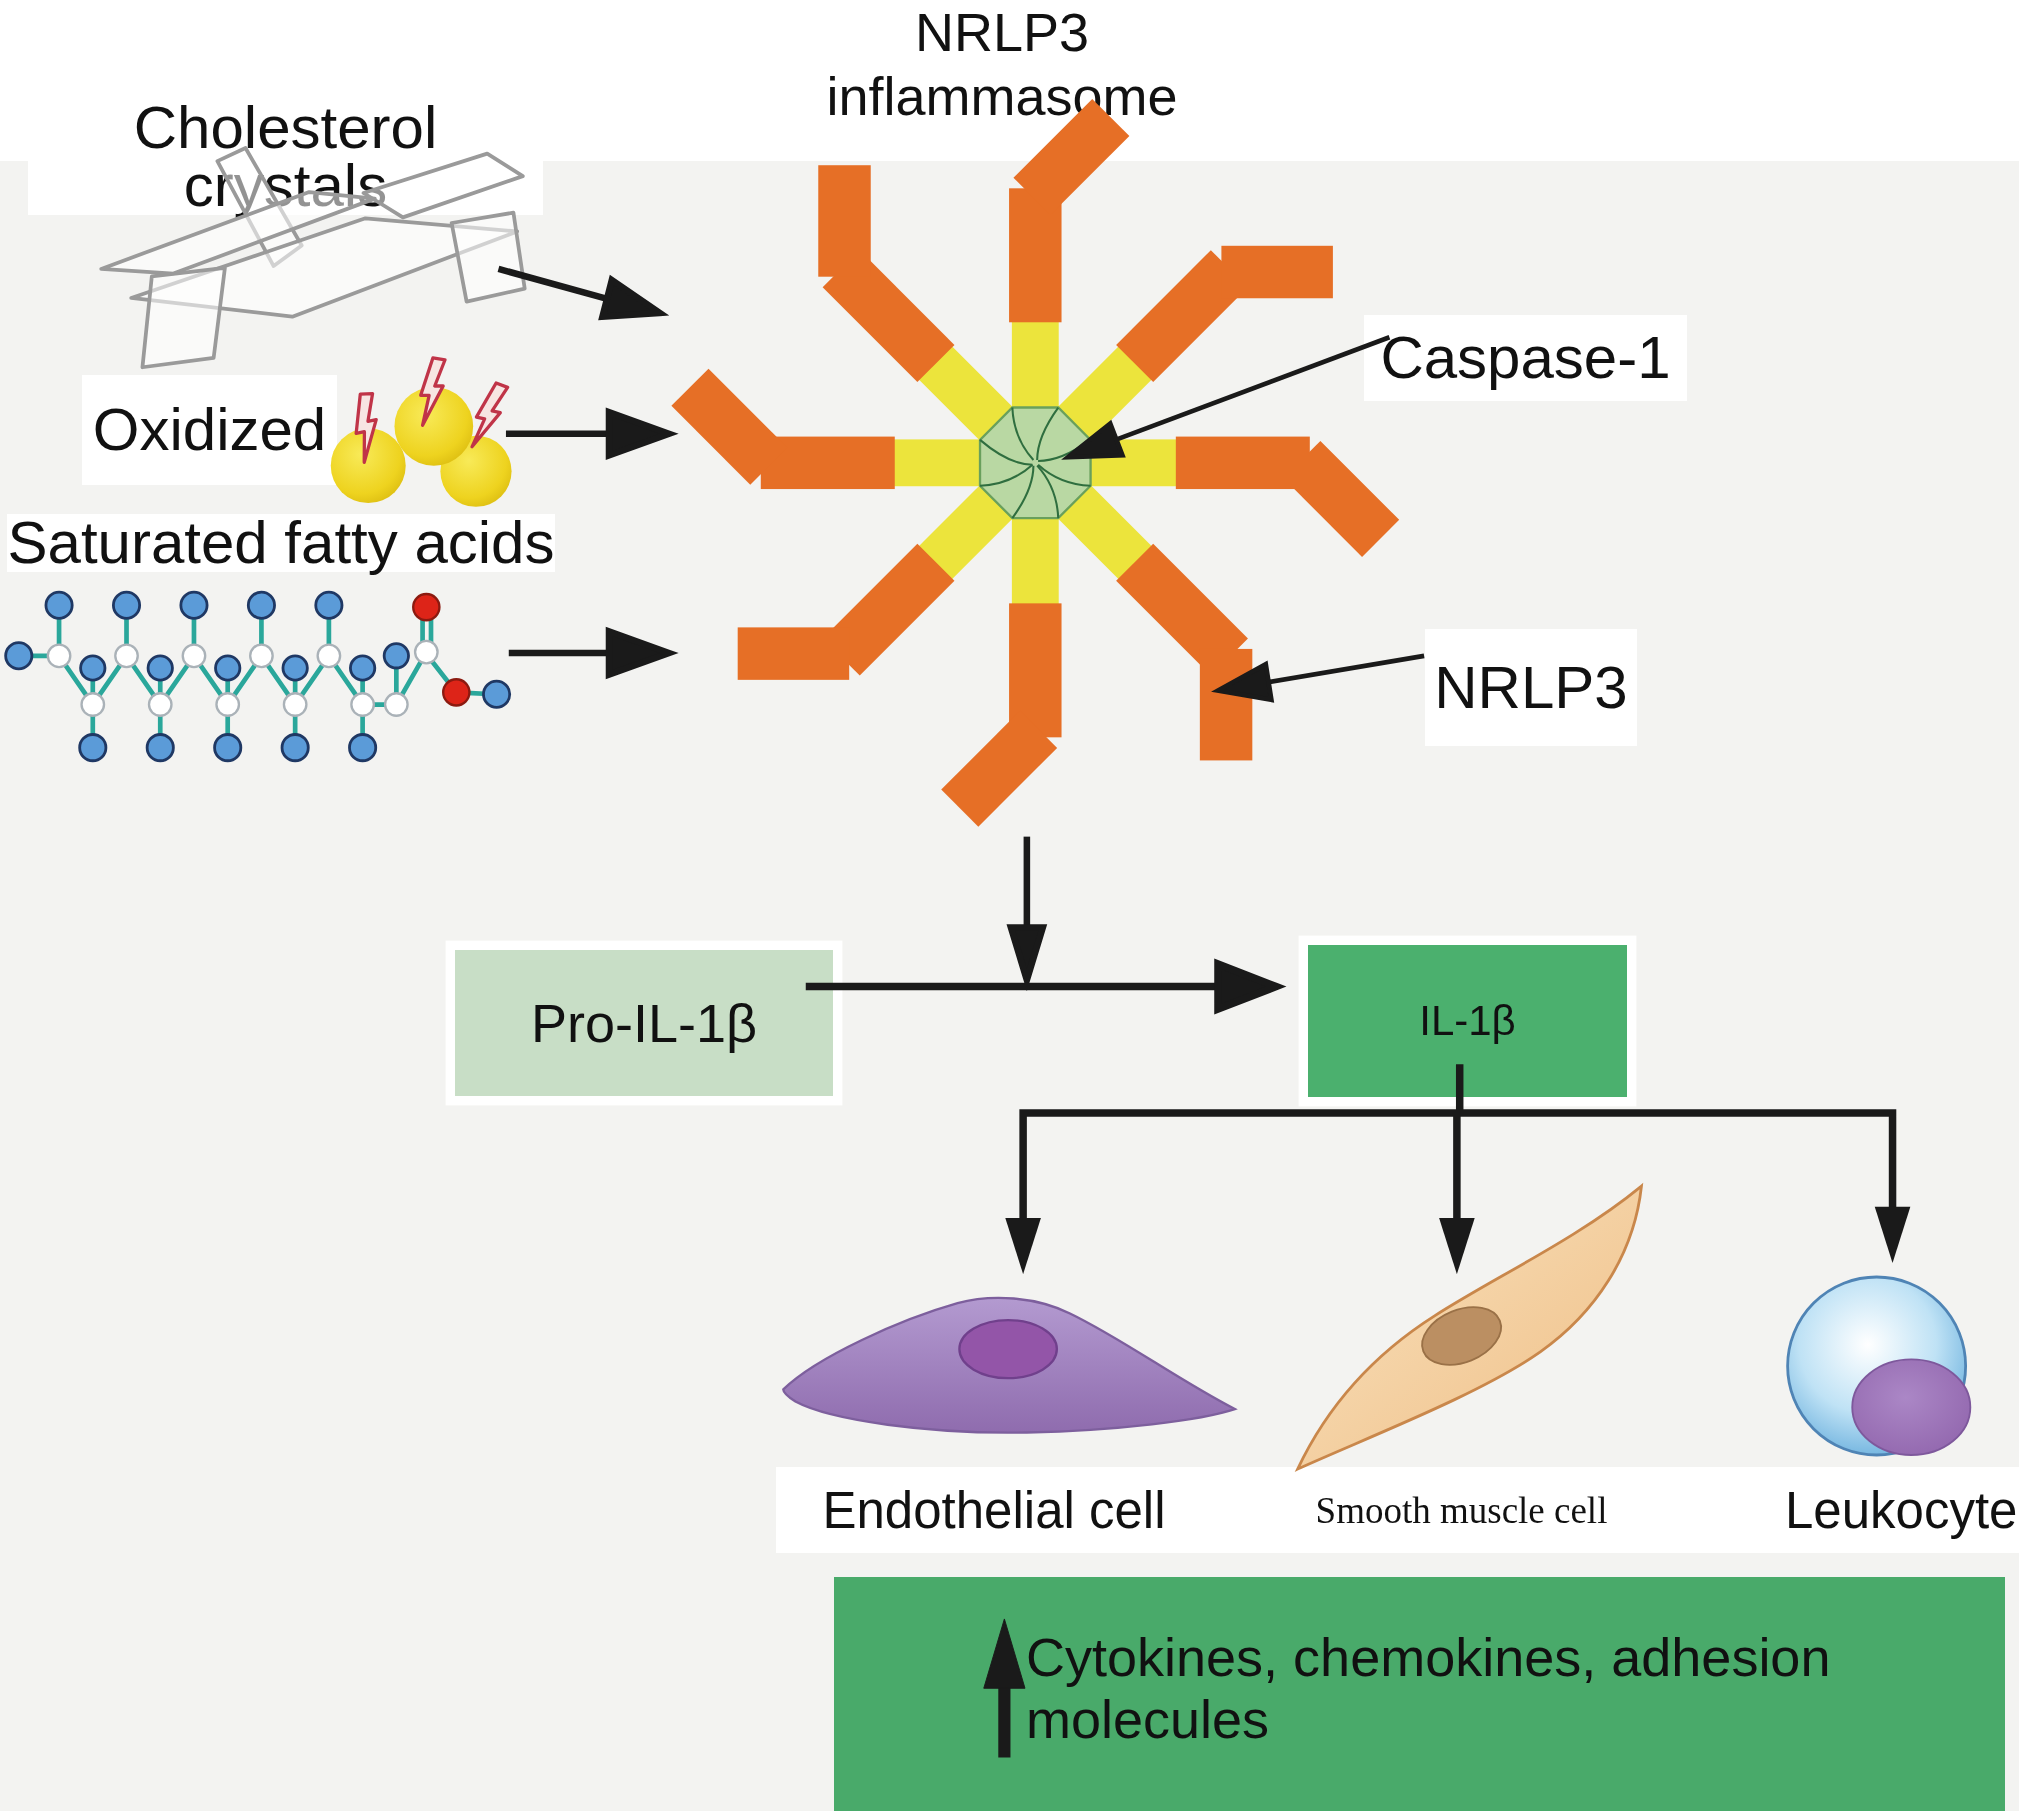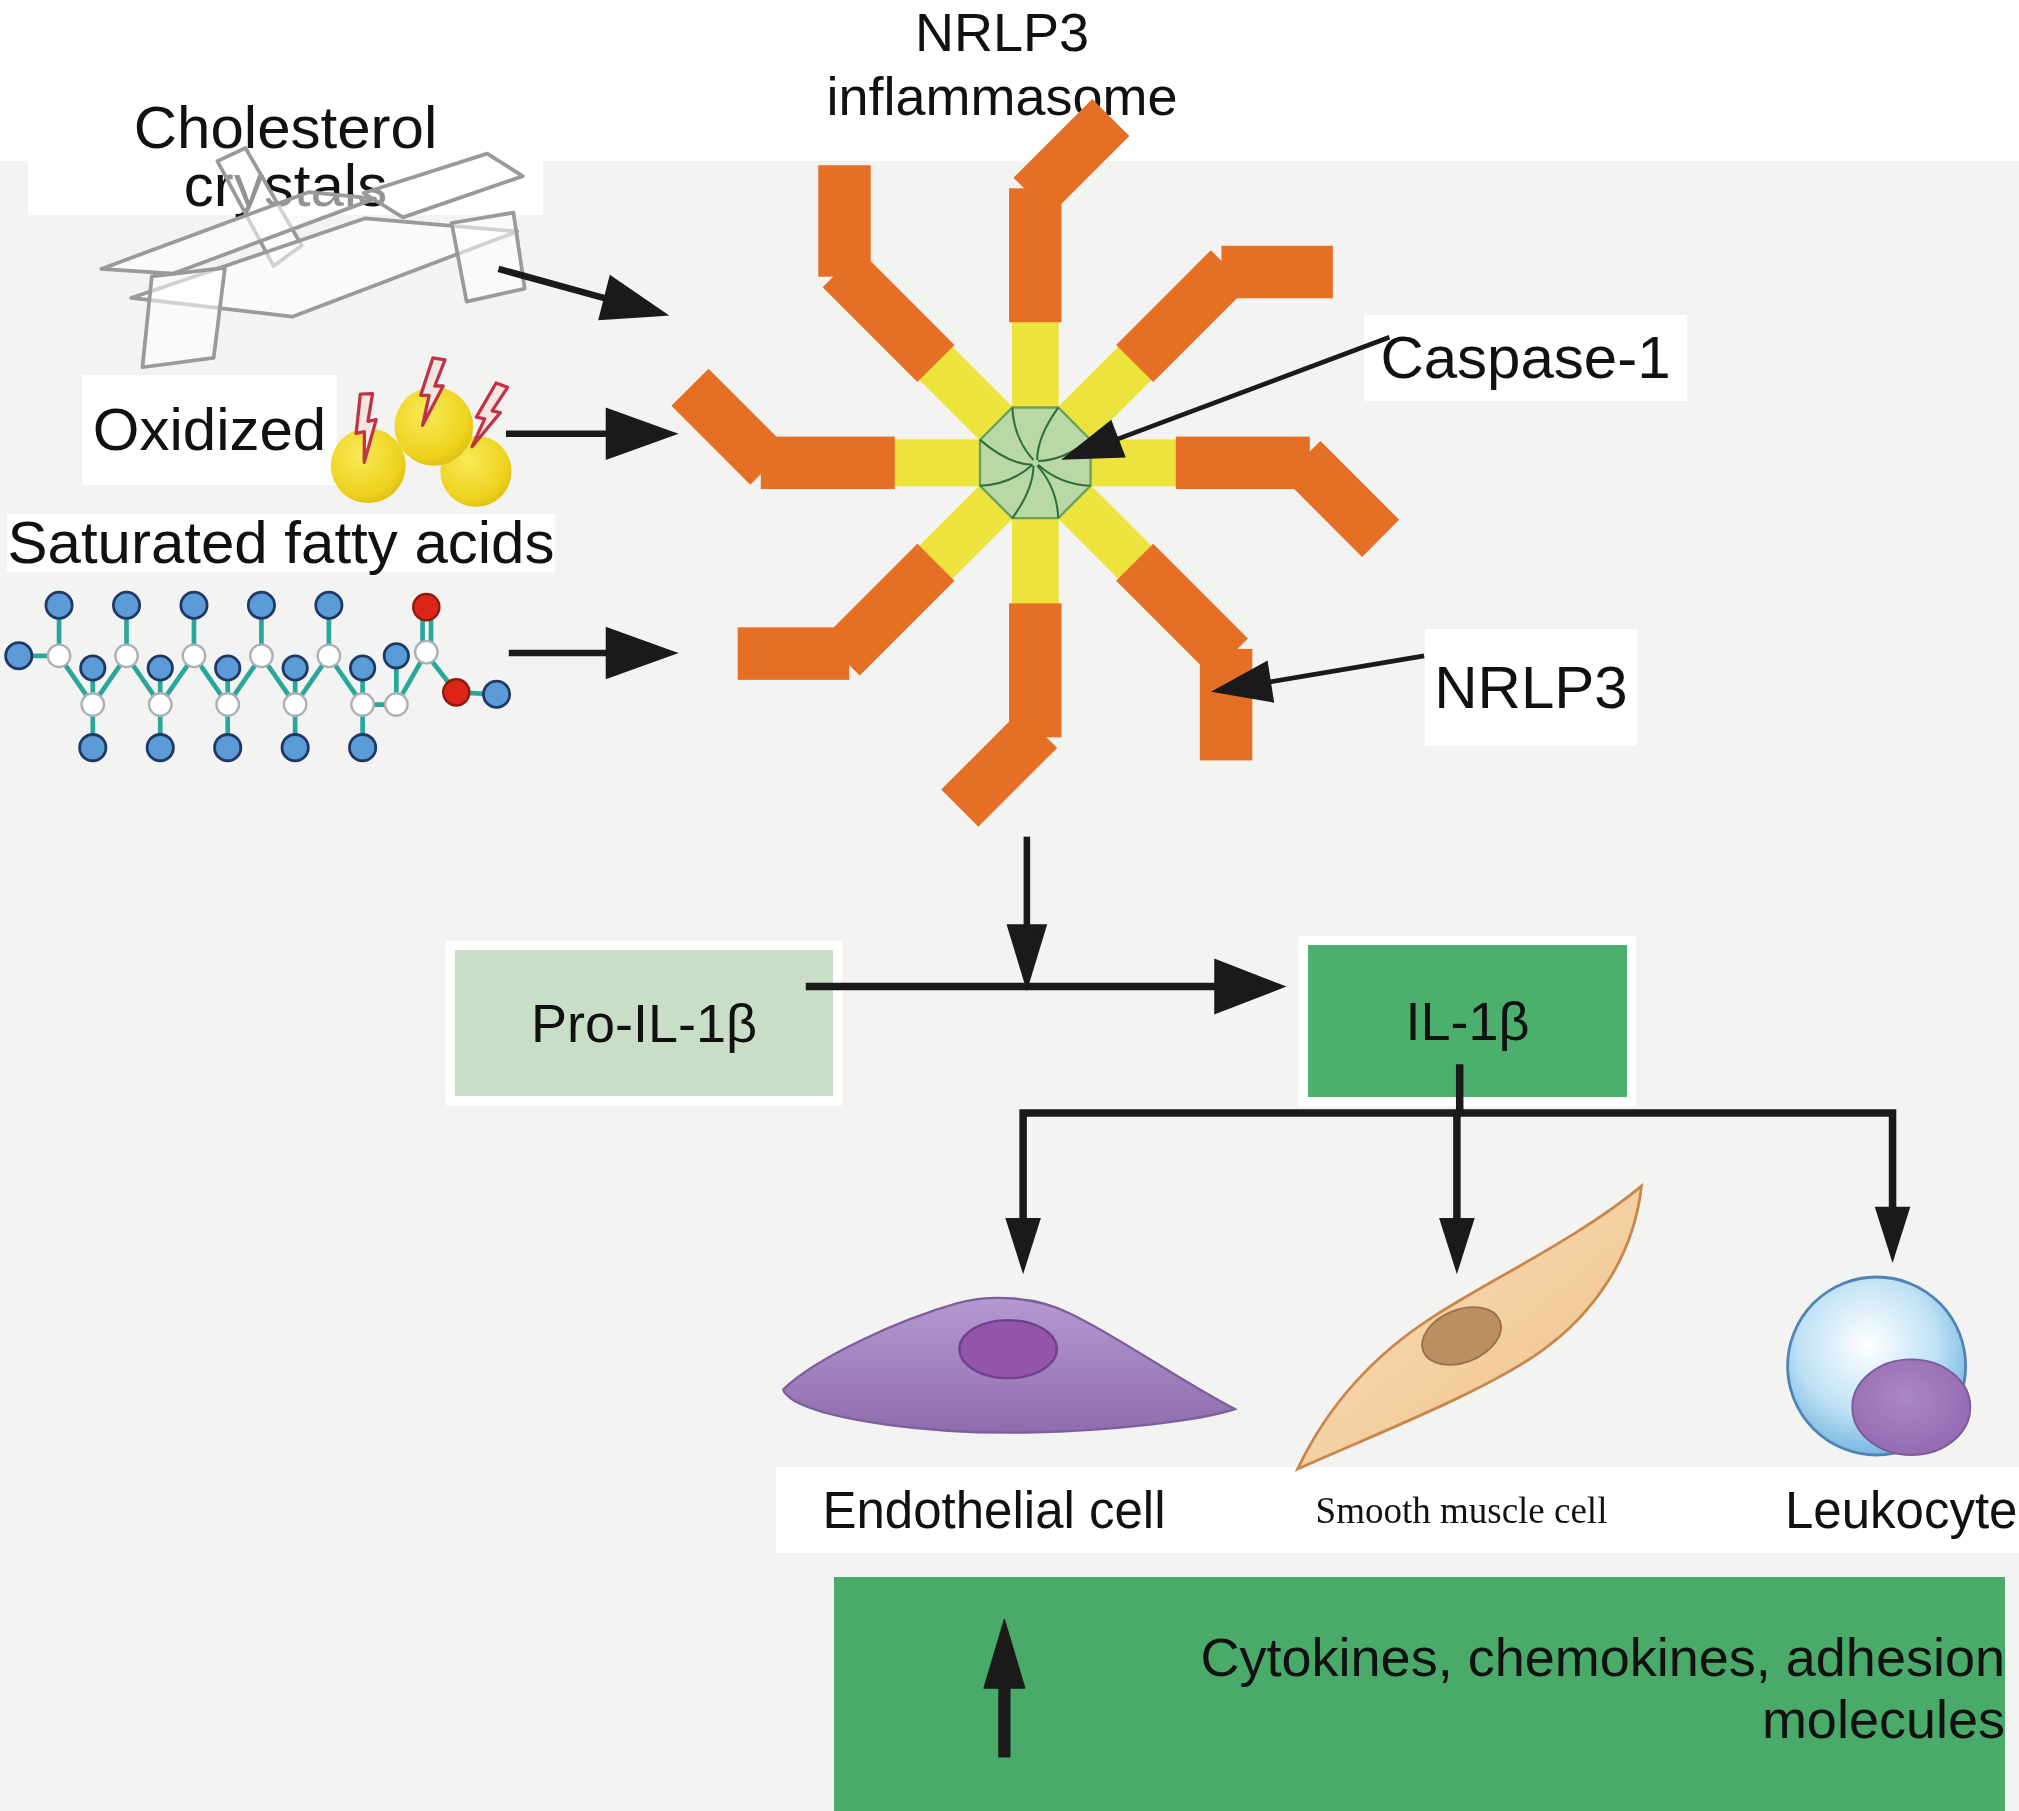--- a/index.html
+++ b/index.html
@@ -8,23 +8,23 @@
     background:var(--bg,#f3f3f1);
     font-family:"Liberation Sans","DejaVu Sans",sans-serif;
     color:var(--ink,#111);
   }
   .abs{position:absolute;}
   .white{background:#ffffff;}
   .lbl{font-size:60px;line-height:58px;text-align:center;color:var(--ink,#111);}
   .title{font-size:54px;line-height:64px;text-align:center;}
   .flexc{display:flex;align-items:center;justify-content:center;margin-top:36px;}
   .pbox{background:var(--pro-box,#c8dec6);box-shadow:0 0 0 9.4px #fff;font-size:54px;}
-  .ibox{background:var(--il-box,#4bb06e);box-shadow:0 0 0 9.4px #fff;font-size:54px;}
+  .ibox{background:var(--il-box,#4bb06e);box-shadow:0 0 0 9.4px #fff;font-size:42px;}
   .obox{background:var(--outcome-box,#49aa6a);}
-  .otext{position:absolute;left:192px;right:0;top:49px;text-align:right;
+  .otext{position:absolute;left:192px;right:0;top:49px;text-align:left;
          font-size:54px;line-height:62px;color:var(--ink,#111);}
   svg.overlay{position:absolute;left:0;top:0;pointer-events:none;}
 </style>
 </head>
 <body>
 
 <div class="canvas">
 
   <div class="abs white" style="left:0;top:0;width:2020px;height:161px;"></div>
   <div class="abs white" style="left:776px;top:1467px;width:1244px;height:86px;"></div>

